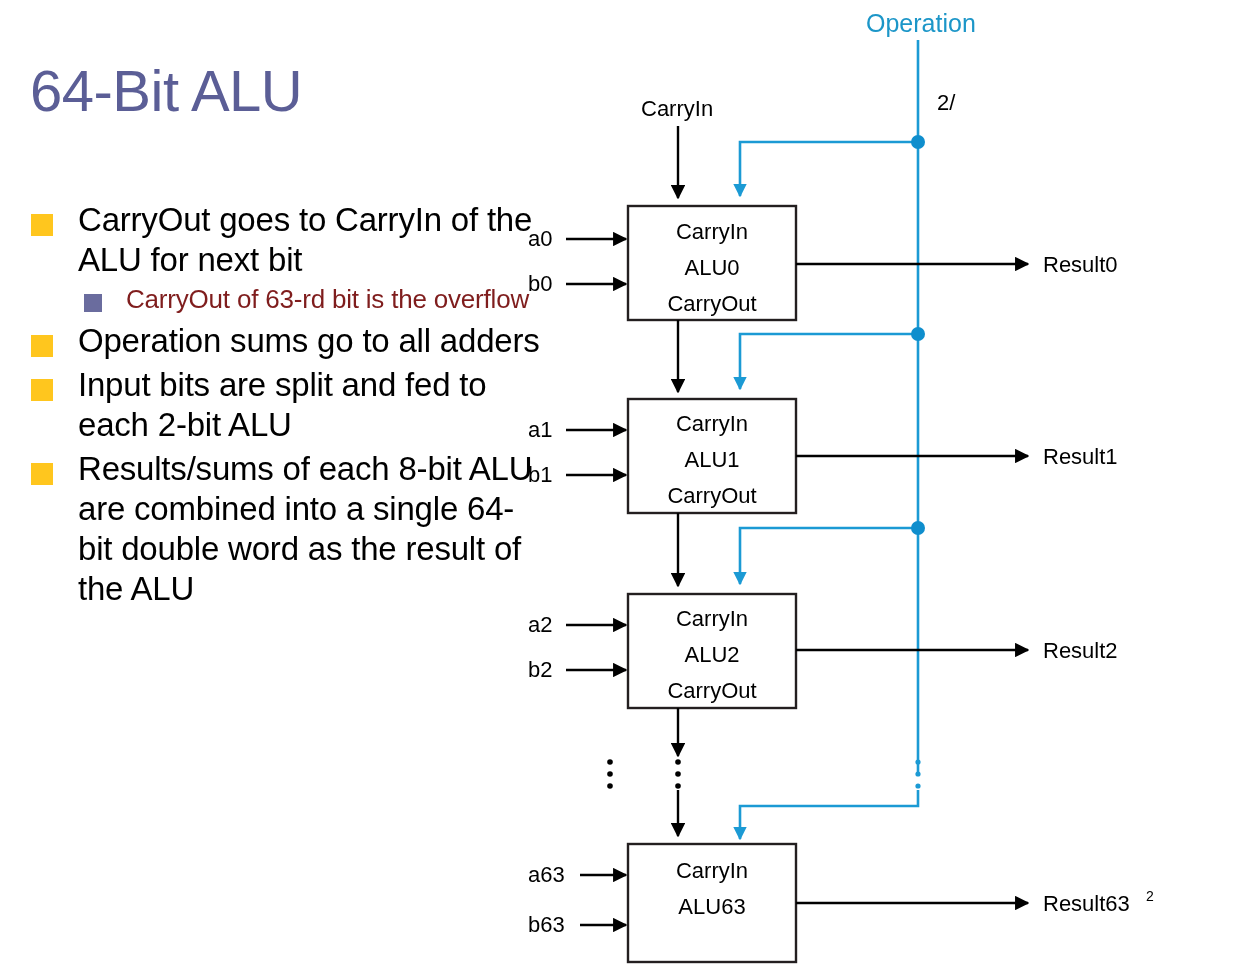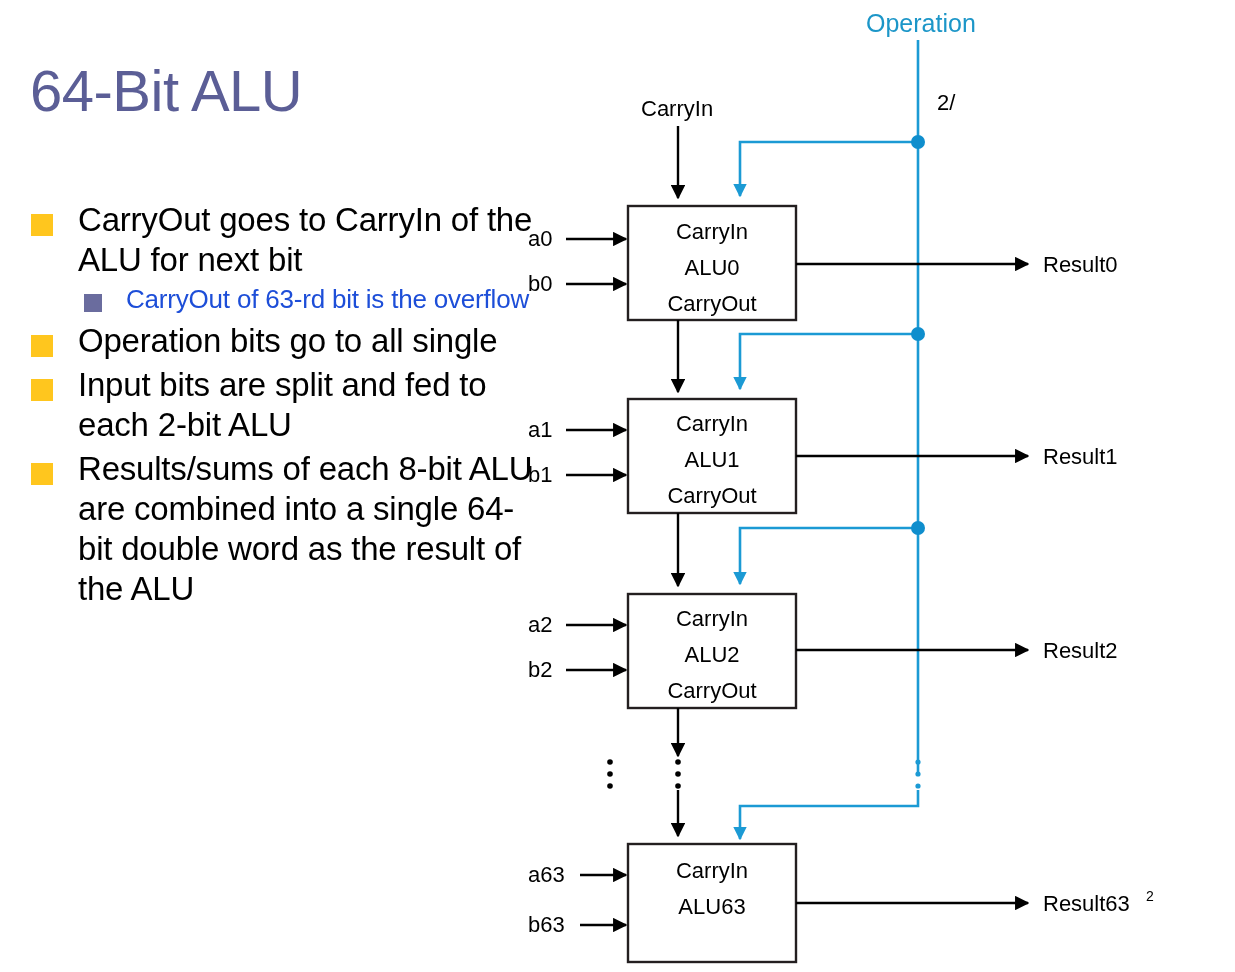--- a/index.html
+++ b/index.html
@@ -71,21 +71,21 @@
   .sub-bullet > .marker {
     position: absolute;
     left: 12px; top: 10px;
     width: 18px; height: 18px;
     background: #6a6c9e;
   }
   .sub-bullet > .btext {
     display: block;
     font-size: 26px;
     line-height: 31px;
-    color: #1d4ed8;
+    color: #7f1d1d;
     letter-spacing: -0.2px;
   }
 
   
   #diagram {
     position: absolute;
     left: 500px; top: 4px;
     width: 735px; height: 972px;
   }
   #diagram svg { display: block; }
@@ -128,21 +128,21 @@
         <span class="btext">CarryOut goes to CarryIn of the ALU for next bit</span>
       </div>
 
       <div class="sub-bullet">
         <span class="marker"></span>
         <span class="btext">CarryOut of 63-rd bit is the overflow</span>
       </div>
 
       <div class="bullet">
         <span class="marker"></span>
-        <span class="btext">Operation bits go to all single</span>
+        <span class="btext">Operation sums go to all adders</span>
       </div>
 
       <div class="bullet">
         <span class="marker"></span>
         <span class="btext">Input bits are split and fed to each 2-bit ALU</span>
       </div>
 
       <div class="bullet">
         <span class="marker"></span>
         <span class="btext">Results/sums of each 8-bit ALU are combined into a single 64-bit double word as the result of the ALU</span>

